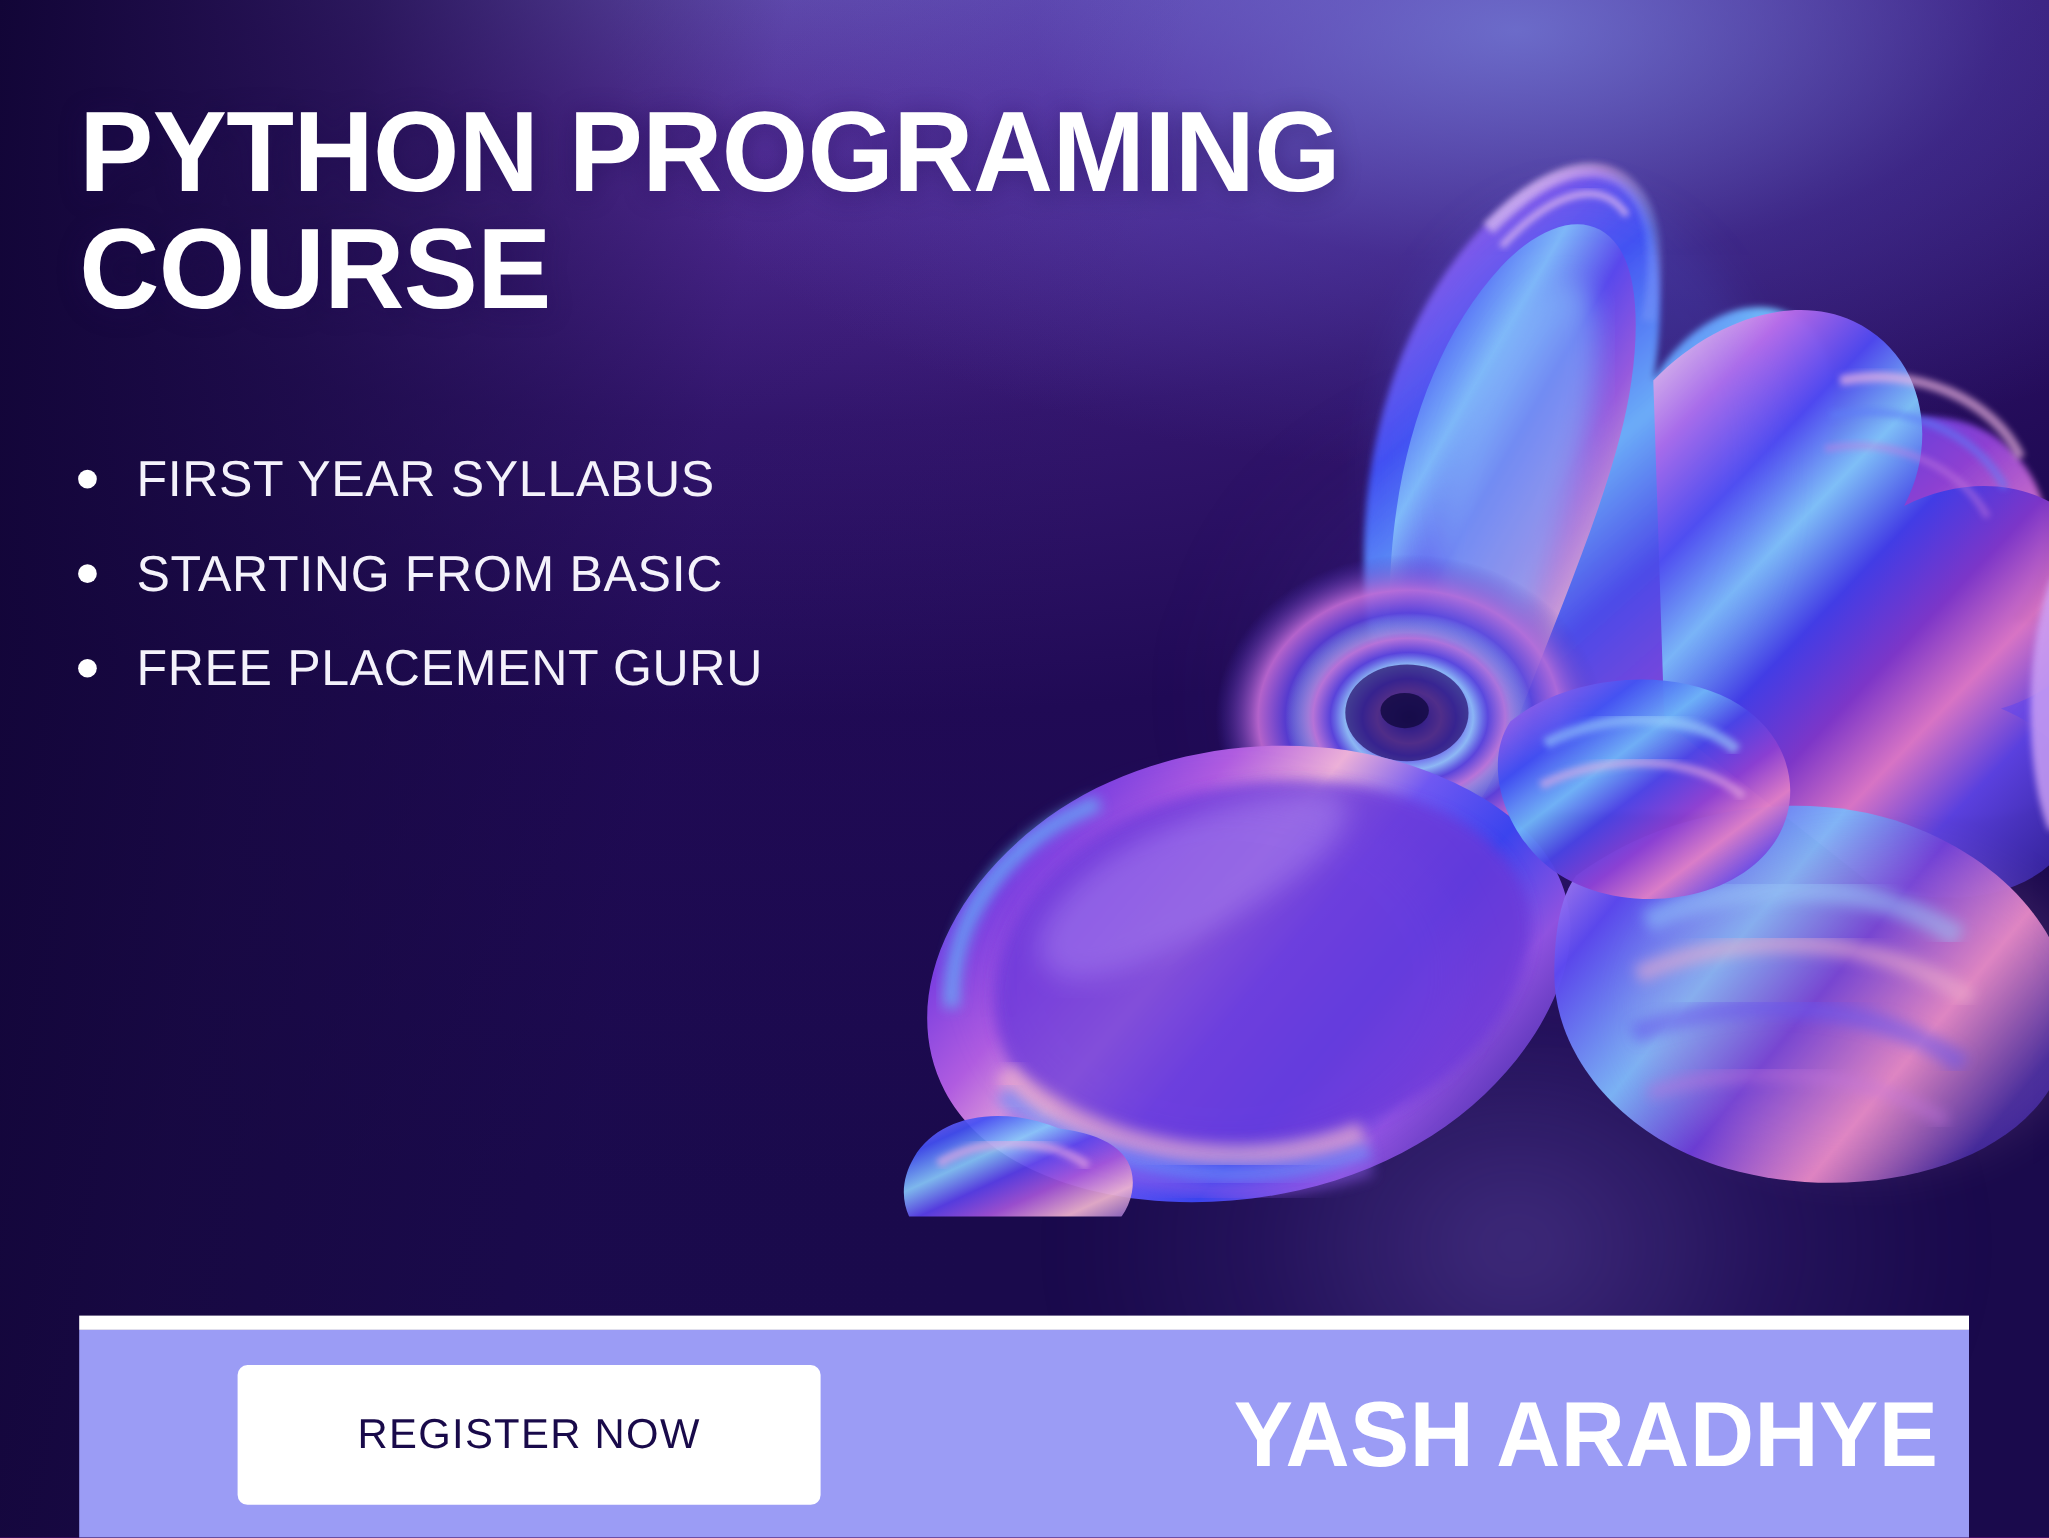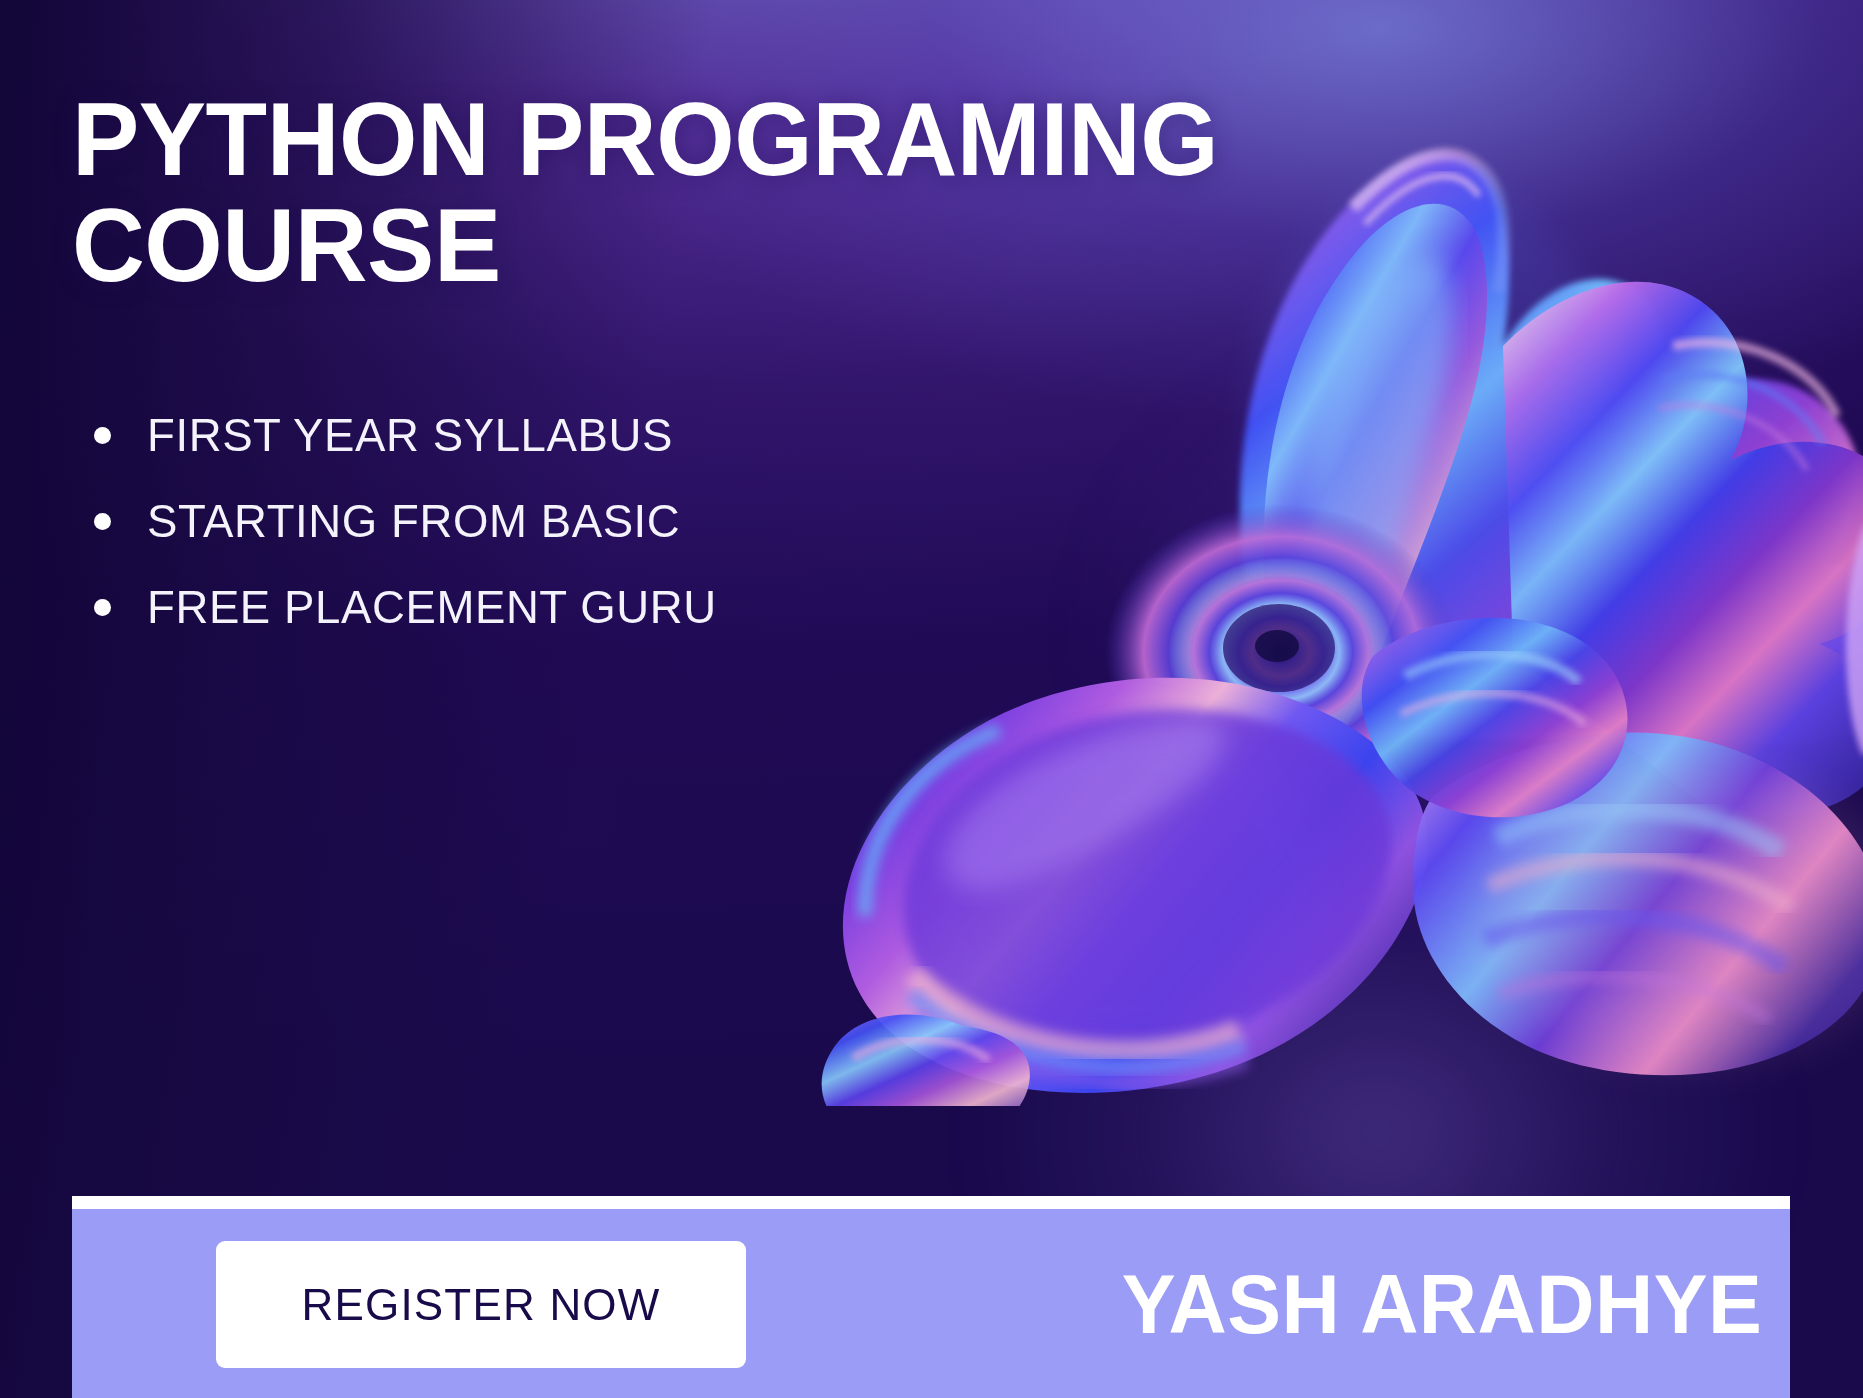--- a/index.html
+++ b/index.html
@@ -92,21 +92,21 @@
     font-family: "Liberation Sans", sans-serif;
     transform: scaleX(0.97);
     transform-origin: left top;
     text-shadow: 0 2px 24px rgba(30,10,80,0.45);
   }
   #headline .hl-line { display:block; white-space: nowrap; }
 
   
   #features {
     position: absolute;
-    left: 84px;
+    left: 61px;
     top: 392px;
     width: 880px;
     list-style: none;
   }
   #features .feat {
     display: flex;
     align-items: center;
     height: 86px;
     color: #f4f2fb;
     font-size: 46px;
@@ -162,21 +162,21 @@
     height: 127px;
     background: #ffffff;
     border-radius: 9px;
     display: flex;
     align-items: center;
     justify-content: center;
     cursor: pointer;
   }
   #register-button .btn-label {
     color: #190a4a;
-    font-size: 44px;
+    font-size: 38px;
     font-weight: 400;
     letter-spacing: 1.2px;
     text-transform: uppercase;
     font-family: "Liberation Sans", sans-serif;
   }
 
   #presenter-name {
     position: absolute;
     right: 28px;
     top: 38px;

